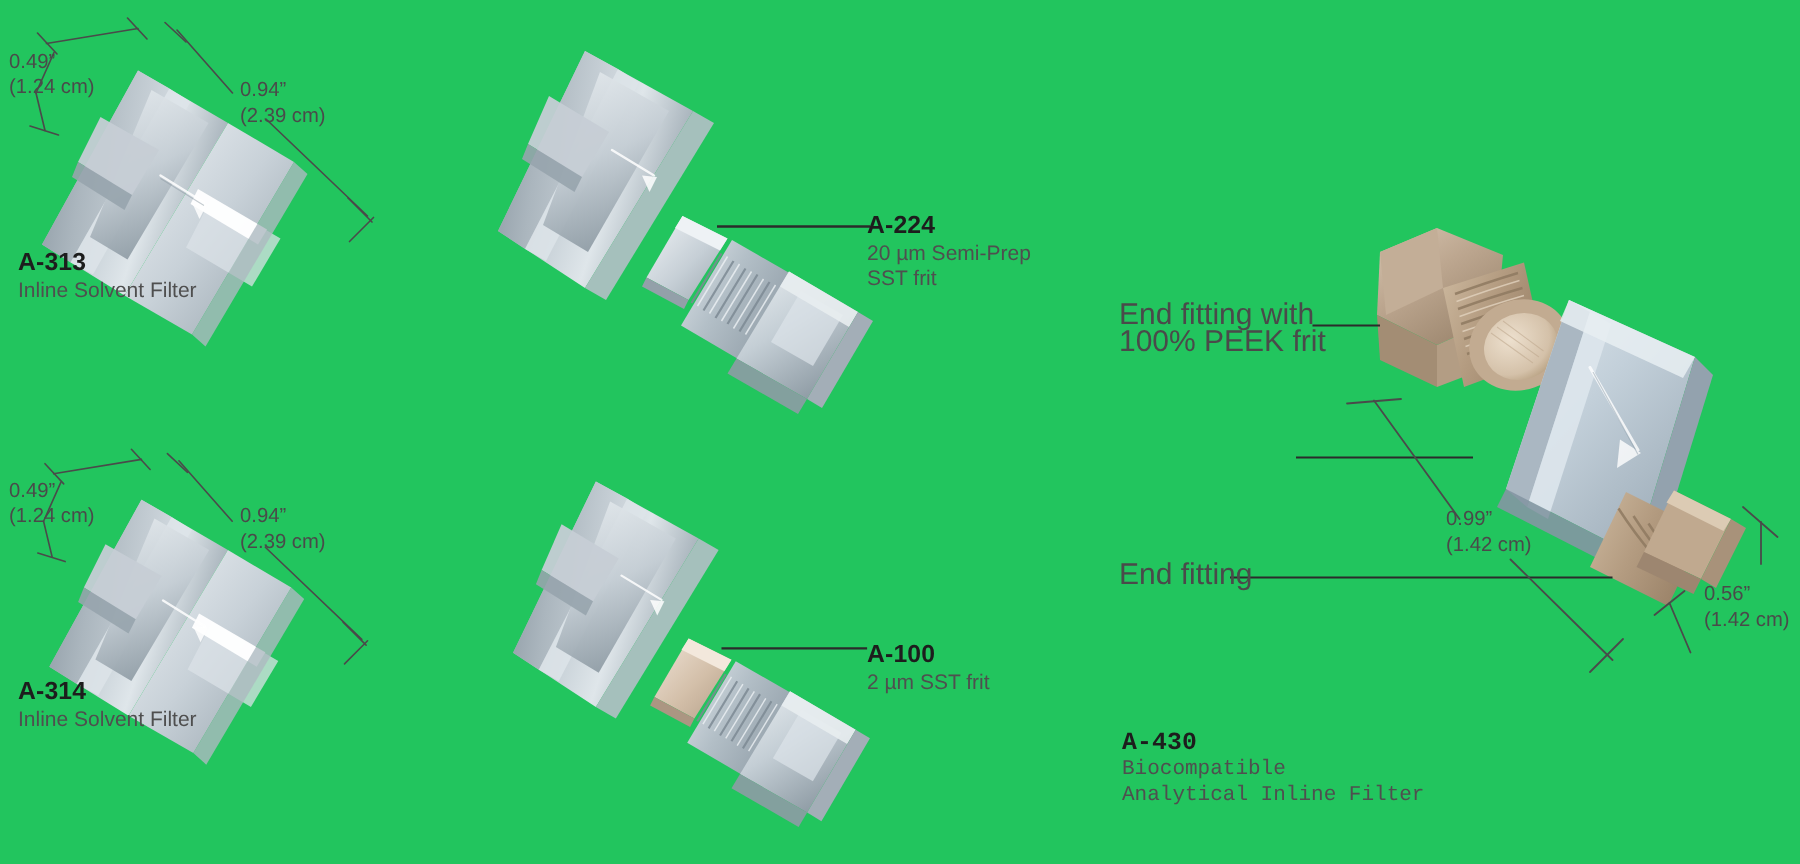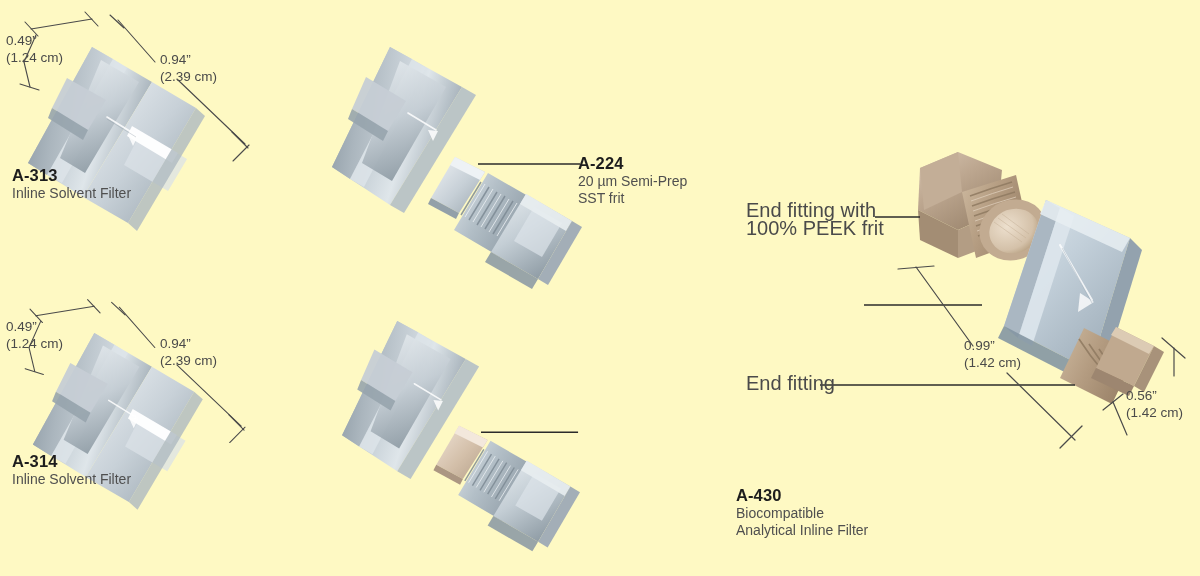--- a/index.html
+++ b/index.html
@@ -11,21 +11,21 @@
   body {
     width: 1200px; height: 576px;
     font-family: "Liberation Sans", sans-serif;
     color: #3c3c3c;
     overflow: hidden;
     position: relative;
   }
   #sheet {
     position: relative;
     width: 1200px; height: 576px;
-    background: #fef9c3;
+    background: #22c55e;
   }
   .abs { position: absolute; }
 
   
   .dim-text {
     font-size: 13.5px;
     line-height: 16.5px;
     color: #4a4a4a;
     white-space: nowrap;
     font-family: "Liberation Sans", sans-serif;
@@ -207,21 +207,21 @@
       <span>0.94”</span><br>
       <span>(2.39 cm)</span>
     </div>
 
     <div class="abs" style="left:12px;top:163px;">
       <div class="part-code">A-314</div>
       <div class="part-desc">Inline Solvent Filter</div>
     </div>
   </div>
 
-  <div class="abs" style="left:330px;top:25px;width:420px;height:290px;">
+  <div class="abs" style="left:330px;top:12px;width:420px;height:290px;">
 
     <svg class="art" width="420" height="290" viewBox="0 0 420 290">
       <defs>
         <linearGradient id="gThreadBody" x1="0" y1="0" x2="1" y2="0.6">
           <stop offset="0%" stop-color="#dfe5ea"></stop>
           <stop offset="45%" stop-color="#b3bfc7"></stop>
           <stop offset="100%" stop-color="#8d9aa4"></stop>
         </linearGradient>
         <linearGradient id="gHexNut" x1="0" y1="0" x2="0.6" y2="1">
           <stop offset="0%" stop-color="#eaeff2"></stop>
@@ -347,20 +347,24 @@
         <polygon points="196,169 242,196 236,206 190,179" fill="#e8edf0" opacity="0.9"></polygon>
         <polygon points="161,227 208,254 202,264 155,237" fill="#8e9ba5" opacity="0.9"></polygon>
         <polygon points="242,196 252,202 218,260 208,254" fill="#a3aeb7"></polygon>
       </g>
 
       <g>
         <line x1="148" y1="139" x2="250" y2="139" stroke="#2b2b2b" stroke-width="1.6"></line>
       </g>
     </svg>
 
+    <div class="abs" style="left:248px;top:126px;">
+      <div class="part-code">A-100</div>
+      <div class="part-desc">2 µm SST frit</div>
+    </div>
   </div>
 
   <div class="abs" style="left:730px;top:130px;width:470px;height:420px;">
 
     <svg class="art" width="470" height="420" viewBox="0 0 470 420">
       <defs>
         <linearGradient id="gPeekNut" x1="0" y1="0" x2="0.7" y2="1">
           <stop offset="0%" stop-color="#d7c5b1"></stop>
           <stop offset="45%" stop-color="#bda790"></stop>
           <stop offset="100%" stop-color="#9c866e"></stop>
@@ -476,26 +480,26 @@
 
     <div class="abs callout-text" style="left:16px;top:245px;">
       <span>End fitting</span>
     </div>
 
     <div class="abs dim-text" style="left:234px;top:208px;">
       <span>0.99”</span><br>
       <span>(1.42 cm)</span>
     </div>
 
-    <div class="abs dim-text" style="left:396px;top:258px;">
+    <div class="abs dim-text" style="left:406px;top:258px;">
       <span>0.56”</span><br>
       <span>(1.42 cm)</span>
     </div>
 
 
-    <div class="abs" style="left:6px;top:355px;">
+    <div class="abs" style="left:18px;top:355px;font-family:Liberation Mono, monospace;">
       <div class="part-code">A-430</div>
       <div class="part-desc">Biocompatible</div>
       <div class="part-desc">Analytical Inline Filter</div>
     </div>
   </div>
 
 </div>
 
 </body></html>

